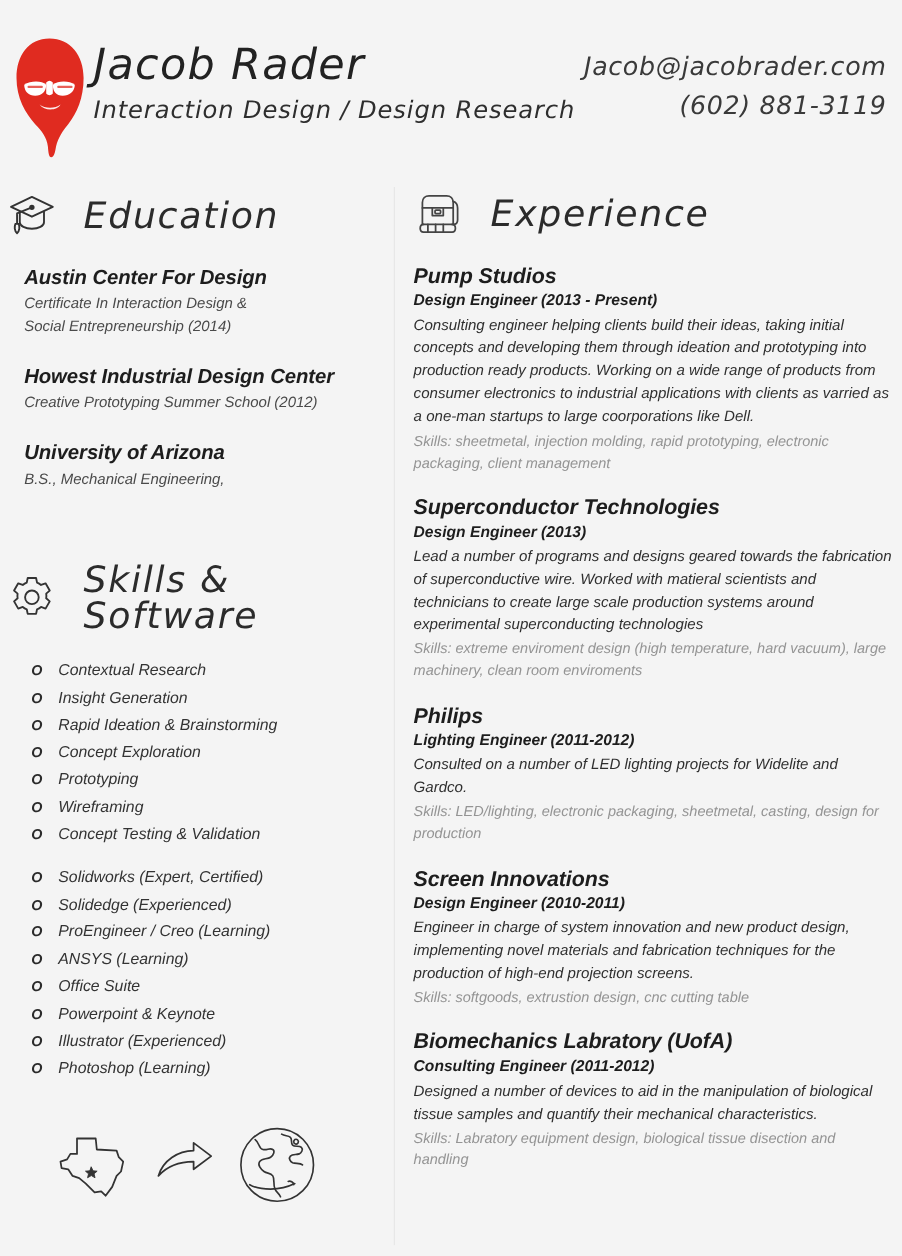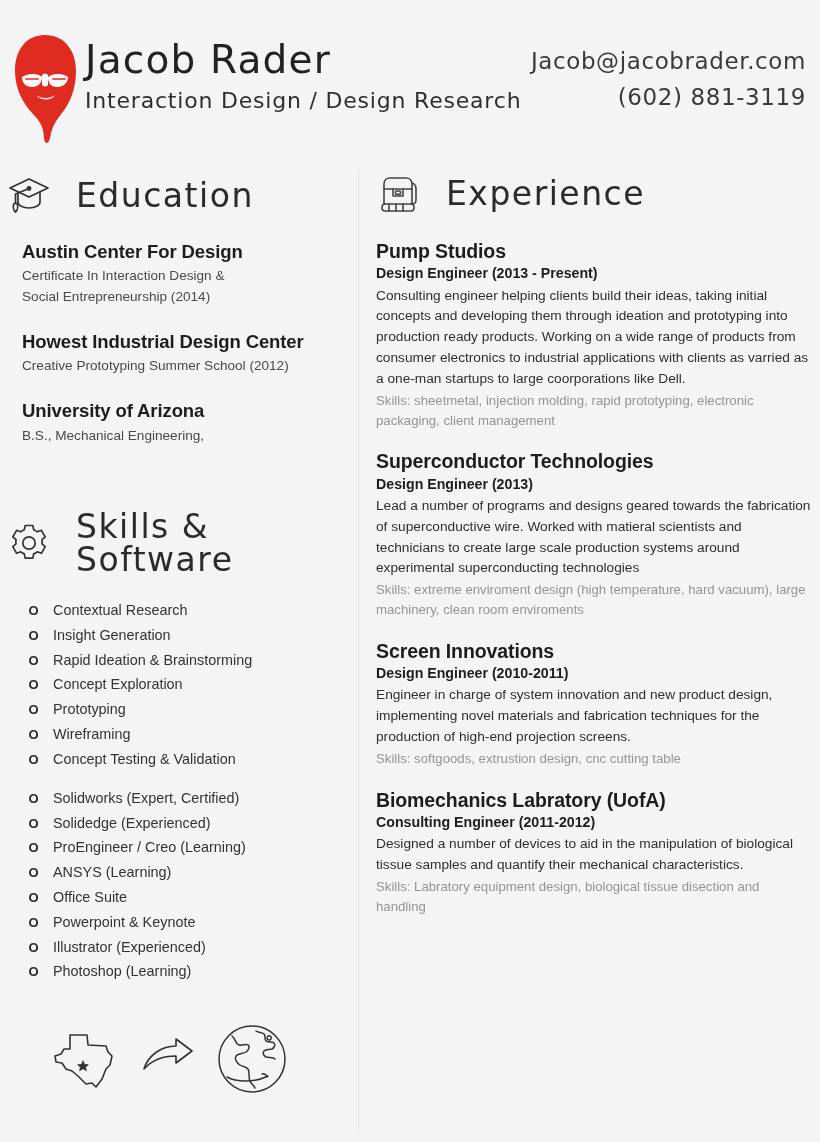--- a/index.html
+++ b/index.html
@@ -15,20 +15,21 @@
     font-family: "Liberation Sans", sans-serif;
     color: #2b2b2b;
     overflow: hidden;
   }
 
   .page {
     position: relative;
     width: 696px;
     height: 1142px;
     background: #f4f4f4;
+    font-style: italic;
   }
 
   
   .header {
     position: absolute;
     left: 0; top: 0;
     width: 820px;
     height: 158px;
   }
   .avatar {
@@ -427,20 +428,26 @@
           <div class="exp-skills">Skills: sheetmetal, injection molding, rapid prototyping, electronic packaging, client management</div>
         </div>
 
         <div class="exp-item">
           <div class="exp-company">Superconductor Technologies</div>
           <div class="exp-role">Design Engineer (2013)</div>
           <div class="exp-desc">Lead a number of programs and designs geared towards the fabrication of superconductive wire.  Worked with matieral scientists and technicians to create large scale production systems around experimental superconducting technologies</div>
           <div class="exp-skills">Skills: extreme enviroment design (high temperature, hard vacuum), large machinery, clean room enviroments</div>
         </div>
 
+        <div class="exp-item">
+          <div class="exp-company">Philips</div>
+          <div class="exp-role">Lighting Engineer (2011-2012)</div>
+          <div class="exp-desc">Consulted on a number of LED lighting projects for Widelite and Gardco.</div>
+          <div class="exp-skills">Skills: LED/lighting, electronic packaging, sheetmetal, casting, design for production</div>
+        </div>
 
         <div class="exp-item">
           <div class="exp-company">Screen Innovations</div>
           <div class="exp-role">Design Engineer (2010-2011)</div>
           <div class="exp-desc">Engineer in charge of system innovation and new product design, implementing novel materials and fabrication techniques for the production of high-end projection screens.</div>
           <div class="exp-skills">Skills: softgoods, extrustion design, cnc cutting table</div>
         </div>
 
         <div class="exp-item">
           <div class="exp-company">Biomechanics Labratory (UofA)</div>

